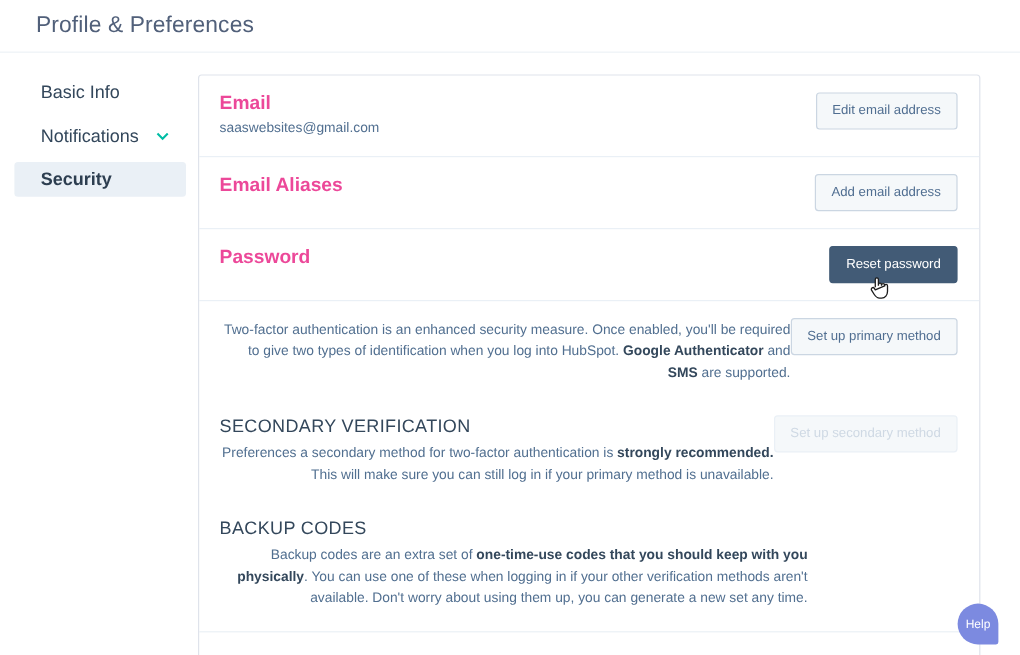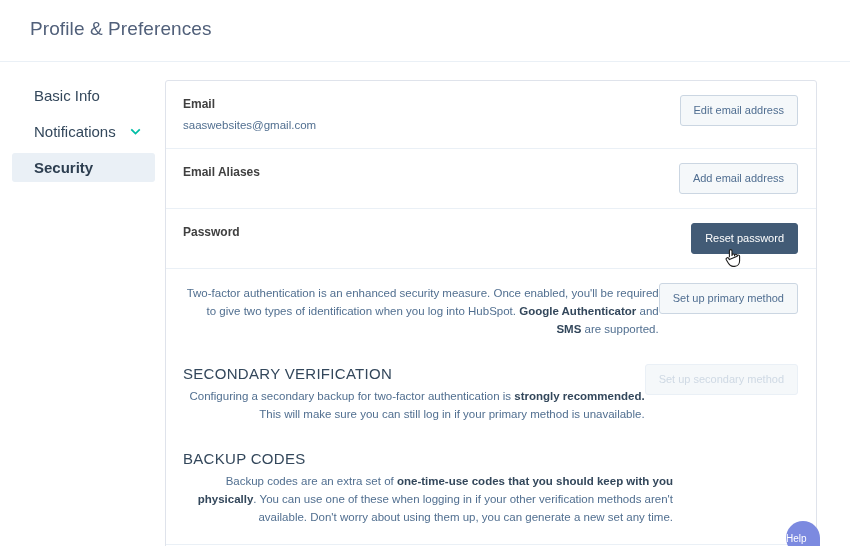--- a/index.html
+++ b/index.html
@@ -9,24 +9,23 @@
     font-family: "Liberation Sans", sans-serif;
     color: #33475b;
     overflow: hidden;
   }
   #app { position: relative; width: 850px; height: 546px; background: #ffffff; }
 
   
   .page-header {
     height: 44px;
     border-bottom: 1px solid #eaf0f6;
-    display: flex; 
+    display: flex; align-items: center;
     padding-left: 30px;
     background: #ffffff;
-    margin-top: 18px;
   }
   .page-header h1 {
     font-size: 19px;
     font-weight: 400;
     color: #51607a;
     letter-spacing: .1px;
   }
 
   
   .body-wrap { display: flex; height: 502px; background: #fff; }
@@ -67,23 +66,23 @@
   .row {
     display: flex;
     align-items: flex-start;
     justify-content: space-between;
     padding: 14px 18px 14px 17px;
     border-bottom: 1px solid #eaf0f6;
   }
   .row:last-child { border-bottom: none; }
   .row-text { max-width: 490px; padding-top: 1px; }
   .row-title {
-    font-size: 12px;
+    font-size: 16px;
     font-weight: 700;
-    color: #404040;
+    color: #ec4899;
     line-height: 17px;
     margin-bottom: 4px;
   }
   .row-sub {
     font-size: 11.5px;
     color: #516f90;
     line-height: 17px;
   }
   .row-desc {
     font-size: 11.5px;
@@ -143,25 +142,25 @@
   
   .cursor {
     position: absolute;
     width: 17px; height: 21px;
     pointer-events: none;
   }
 
   
   .help-bubble {
     position: absolute;
-    right: 30px; bottom: 9px;
+    right: 18px; bottom: 9px;
     width: 34px; height: 34px;
     background: #7c8ae0;
     border-radius: 17px 17px 2px 17px;
-    display: flex; align-items: center; justify-content: flex-start;
+    display: flex; align-items: center; justify-content: center;
     color: #ffffff;
     font-size: 10px;
     cursor: pointer;
   }
 </style>
 </head>
 <body>
 
 <div id="app">
 
@@ -222,21 +221,21 @@
         <div class="stack-row first">
           <div class="row-text">
             <div class="row-desc"><span>Two-factor authentication is an enhanced security measure. Once enabled, you'll be required to give two types of identification when you log into HubSpot. </span><b>Google Authenticator</b><span> and </span><b>SMS</b><span> are supported.</span></div>
           </div>
           <button class="btn btn-secondary">Set up primary method</button>
         </div>
 
         <div class="stack-row" style="padding-top:14px">
           <div class="row-text">
             <div class="eyebrow">SECONDARY VERIFICATION</div>
-            <div class="row-desc"><span>Configuring a secondary backup for two-factor authentication is </span><b>strongly recommended.</b><span> This will make sure you can still log in if your primary method is unavailable.</span></div>
+            <div class="row-desc"><span>Preferences a secondary method for two-factor authentication is </span><b>strongly recommended.</b><span> This will make sure you can still log in if your primary method is unavailable.</span></div>
           </div>
           <button class="btn btn-disabled">Set up secondary method</button>
         </div>
 
         <div class="stack-row" style="padding-top:14px;padding-bottom:18px">
           <div class="row-text">
             <div class="eyebrow">BACKUP CODES</div>
             <div class="row-desc"><span>Backup codes are an extra set of </span><b>one-time-use codes that you should keep with you physically</b><span>. You can use one of these when logging in if your other verification methods aren't available. Don't worry about using them up, you can generate a new set any time.</span></div>
           </div>
         </div>

